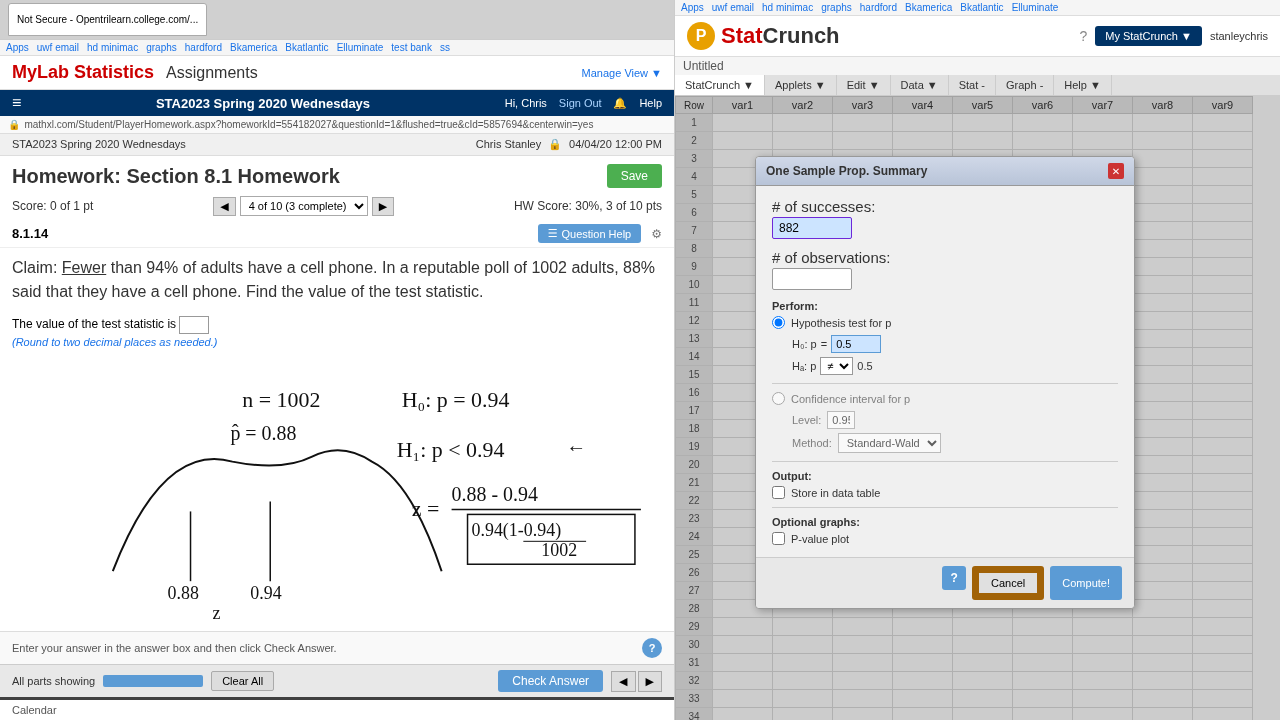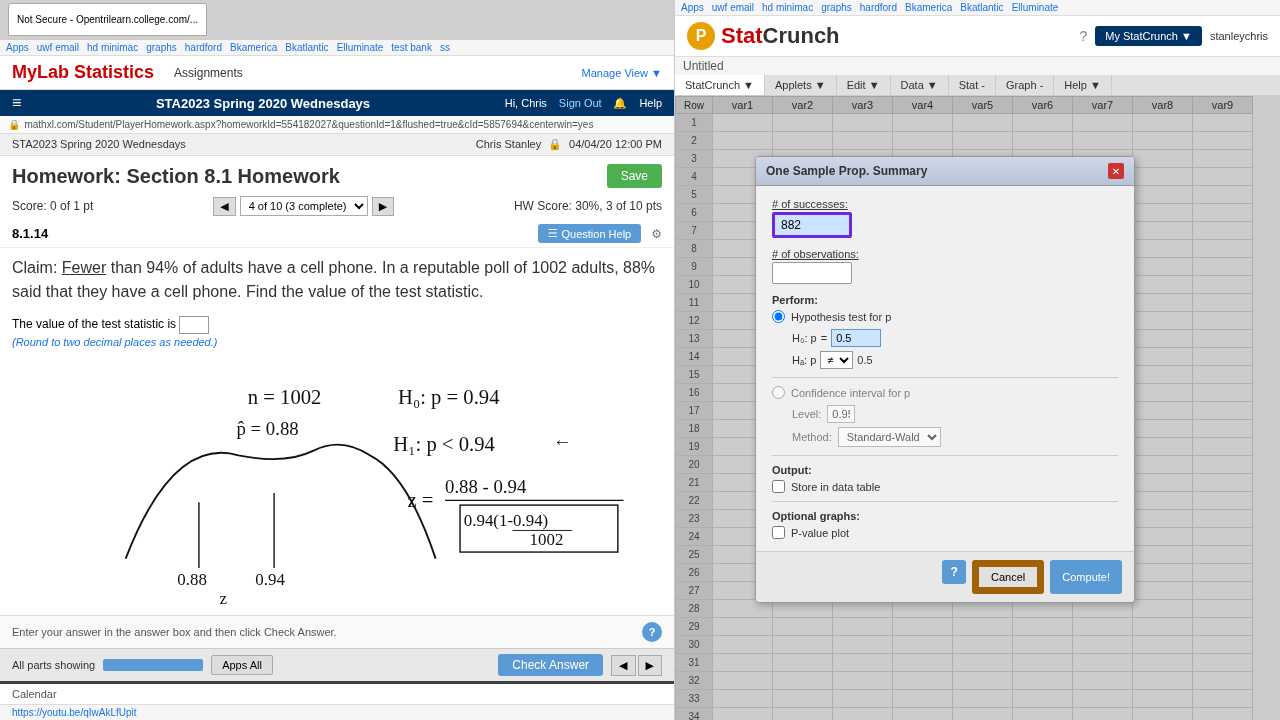--- a/index.html
+++ b/index.html
@@ -59,22 +59,21 @@
     }
     .mylab-logo {
       font-size: 18px;
       font-weight: bold;
       color: #c00;
     }
     .mylab-nav {
       display: flex;
       align-items: center;
       gap: 16px;
-      font-size: 12px;
-      margin-left: 8px;
+      font-size: 16px;
     }
     .mylab-nav a { color: #333; text-decoration: none; }
     .manage-view { margin-left: auto; color: #1a73e8; font-size: 11px; }
 
     
     .top-nav {
       background: #003366;
       color: white;
       padding: 4px 12px;
       display: flex;
@@ -455,36 +454,35 @@
       align-items: center;
       justify-content: center;
     }
     .modal-body {
       padding: 12px 16px;
     }
     .form-row {
       margin-bottom: 10px;
     }
     .form-label {
-      font-size: 11px;
+      font-size: 15px;
       color: #333;
       margin-bottom: 2px;
-      text-decoration: underline;
     }
     .form-input {
       border: 1px solid #999;
       background: #fff;
       padding: 3px 6px;
       font-size: 12px;
       width: 80px;
       border-radius: 2px;
     }
     .form-input.highlighted {
       background: #cce4ff;
-      border: 3px solid #6d28d9;
+      border: 1px solid #6d28d9;
     }
     .perform-label { font-size: 11px; font-weight: bold; color: #333; margin-bottom: 4px; }
     .radio-row {
       display: flex;
       align-items: center;
       gap: 6px;
       margin-bottom: 6px;
     }
     .radio-row input[type=radio] { cursor: pointer; }
     .radio-label { font-size: 11px; color: #333; }
@@ -732,31 +730,30 @@
   </div>
 
   <div class="enter-answer-bar">
     <span>Enter your answer in the answer box and then click Check Answer.</span>
     <span class="help-circle">?</span>
   </div>
 
   <div class="bottom-bar">
     <span class="parts-label">All parts showing</span>
     <div class="parts-progress"></div>
-    <button class="clear-all-btn">Apps All</button>
+    <button class="clear-all-btn">Clear All</button>
     <button class="check-answer-btn">Check Answer</button>
     <div class="prev-next-btns">
       <button class="pn-btn">◀</button>
       <button class="pn-btn">▶</button>
     </div>
   </div>
 
   <div class="calendar-item">Calendar</div>
 
-  <div class="url-bar">https://youtu.be/qIwAkLfUpit</div>
 </div>
 
 <div id="right-panel">
 
   <div class="sc-bookmarks">
     <span class="bookmark-item">Apps</span>
     <span class="bookmark-item">uwf email</span>
     <span class="bookmark-item">hd minimac</span>
     <span class="bookmark-item">graphs</span>
     <span class="bookmark-item">hardford</span>

